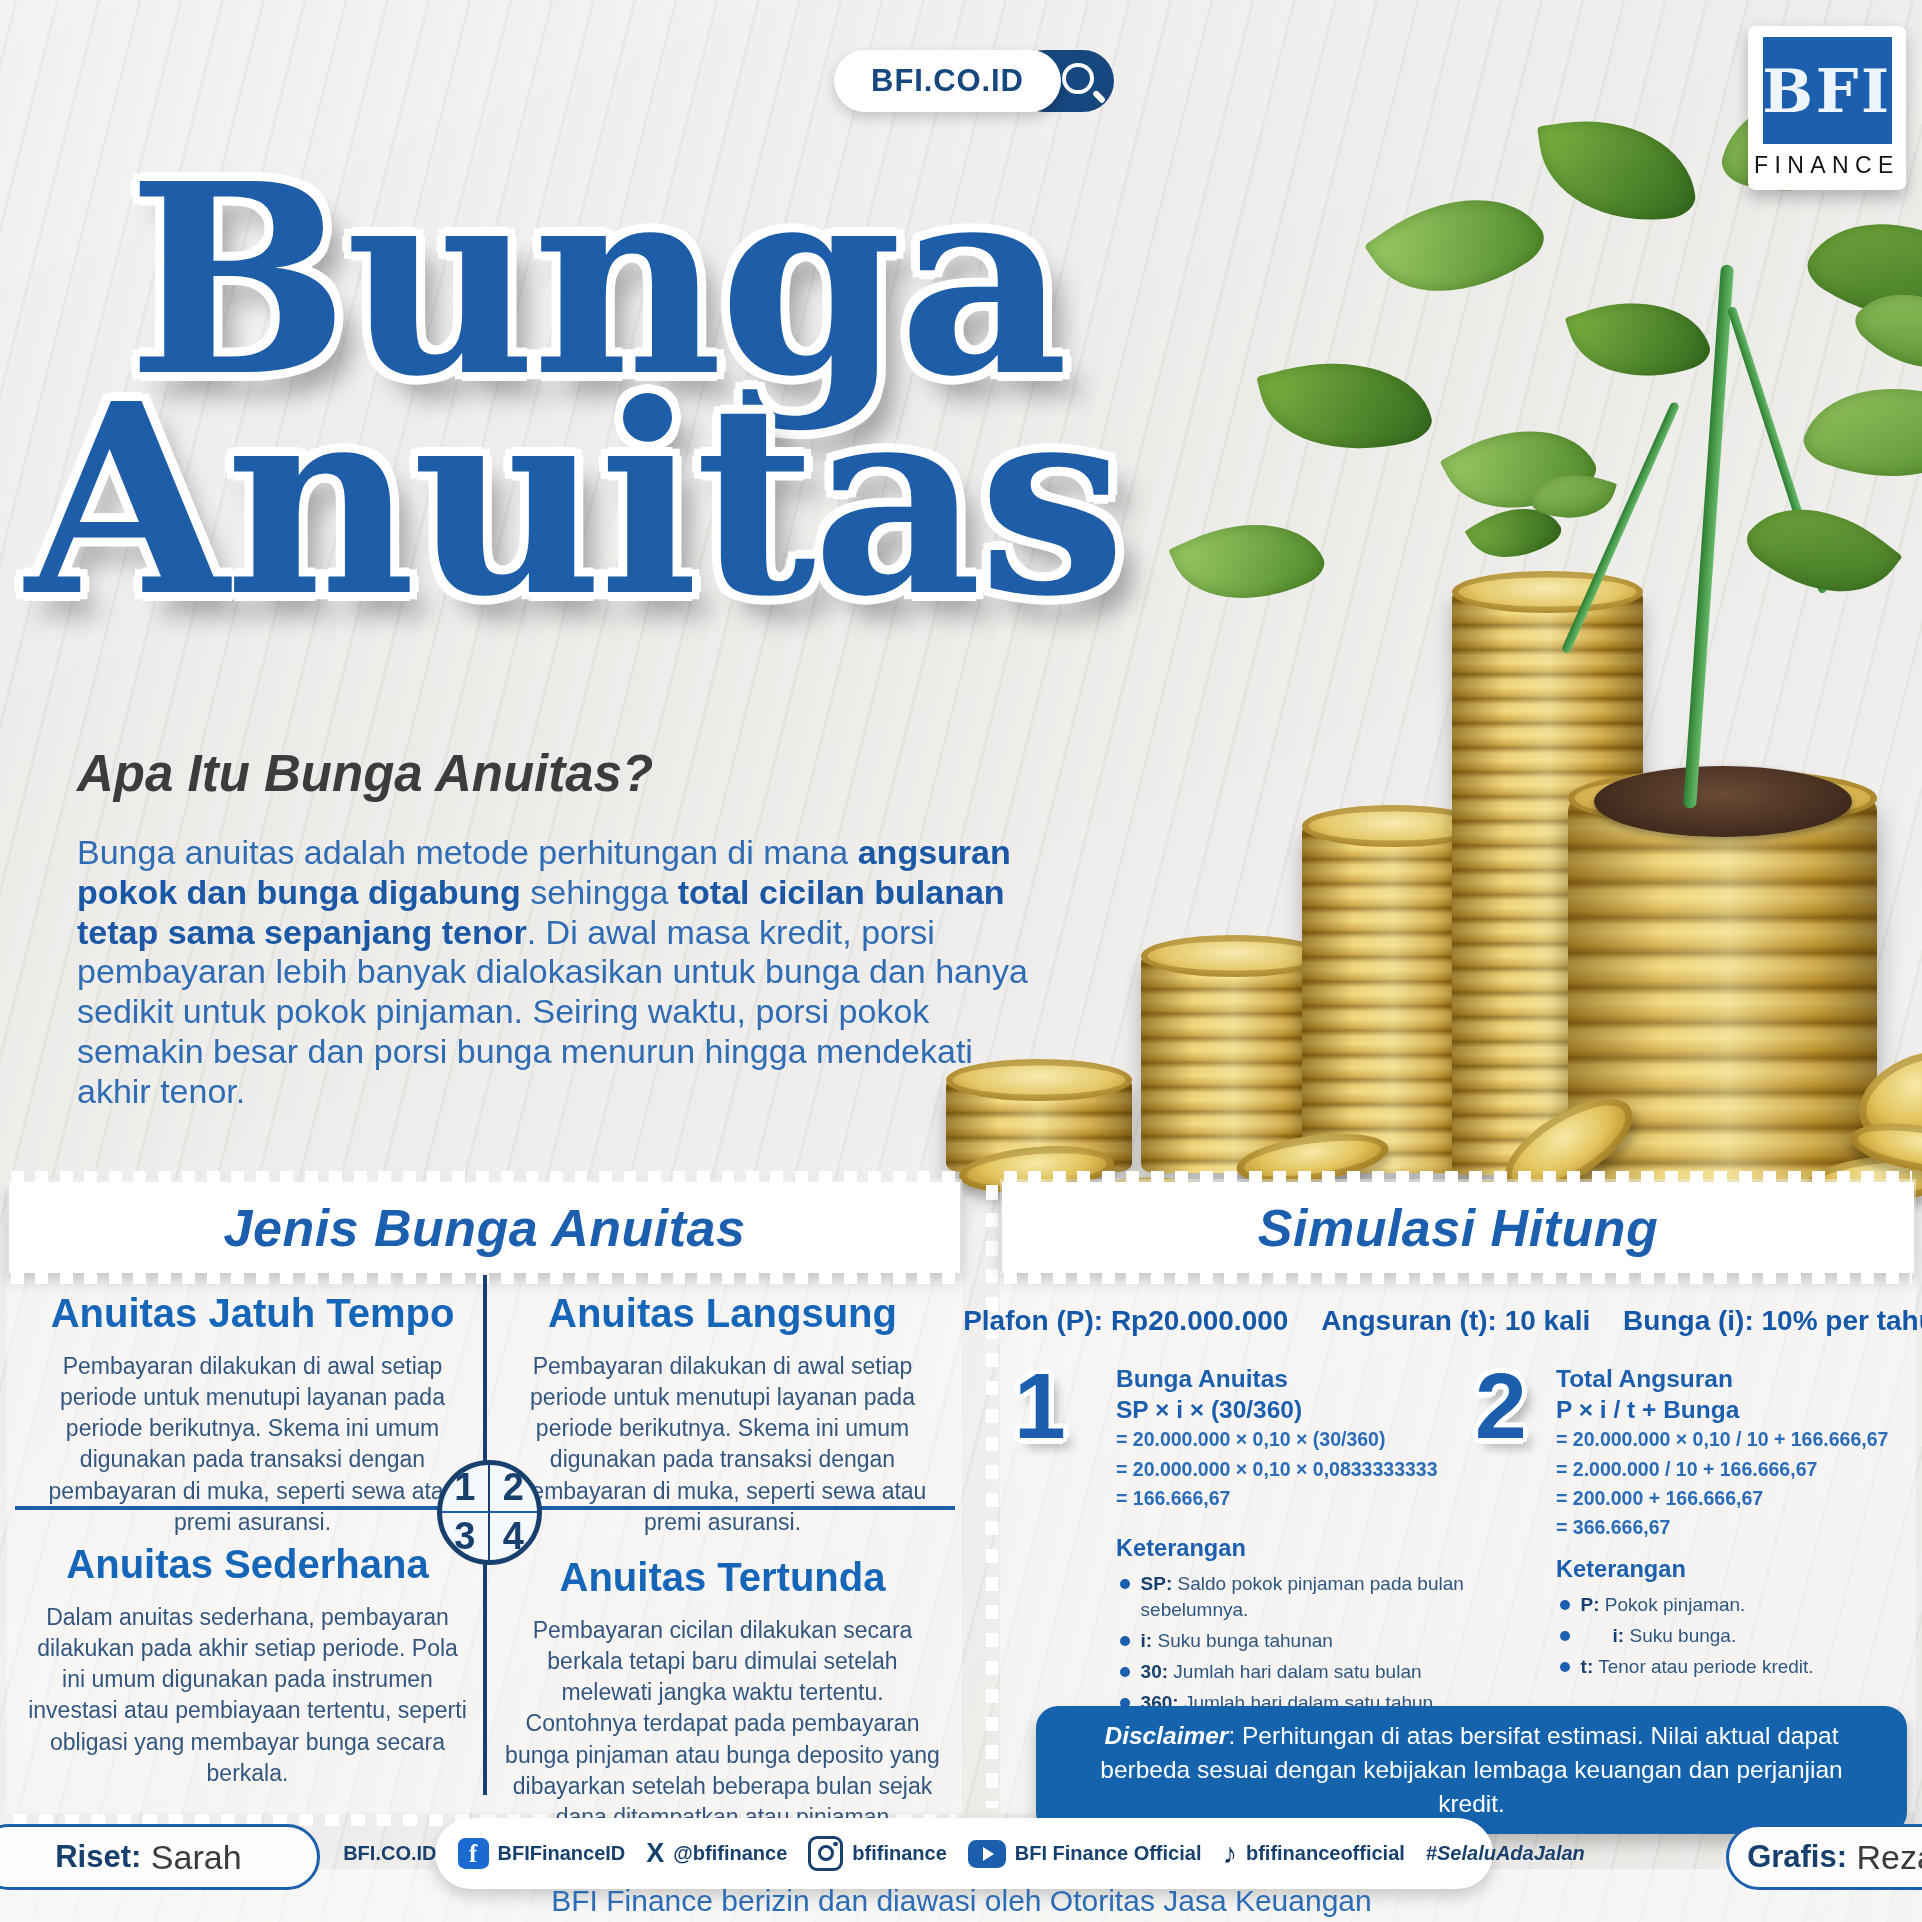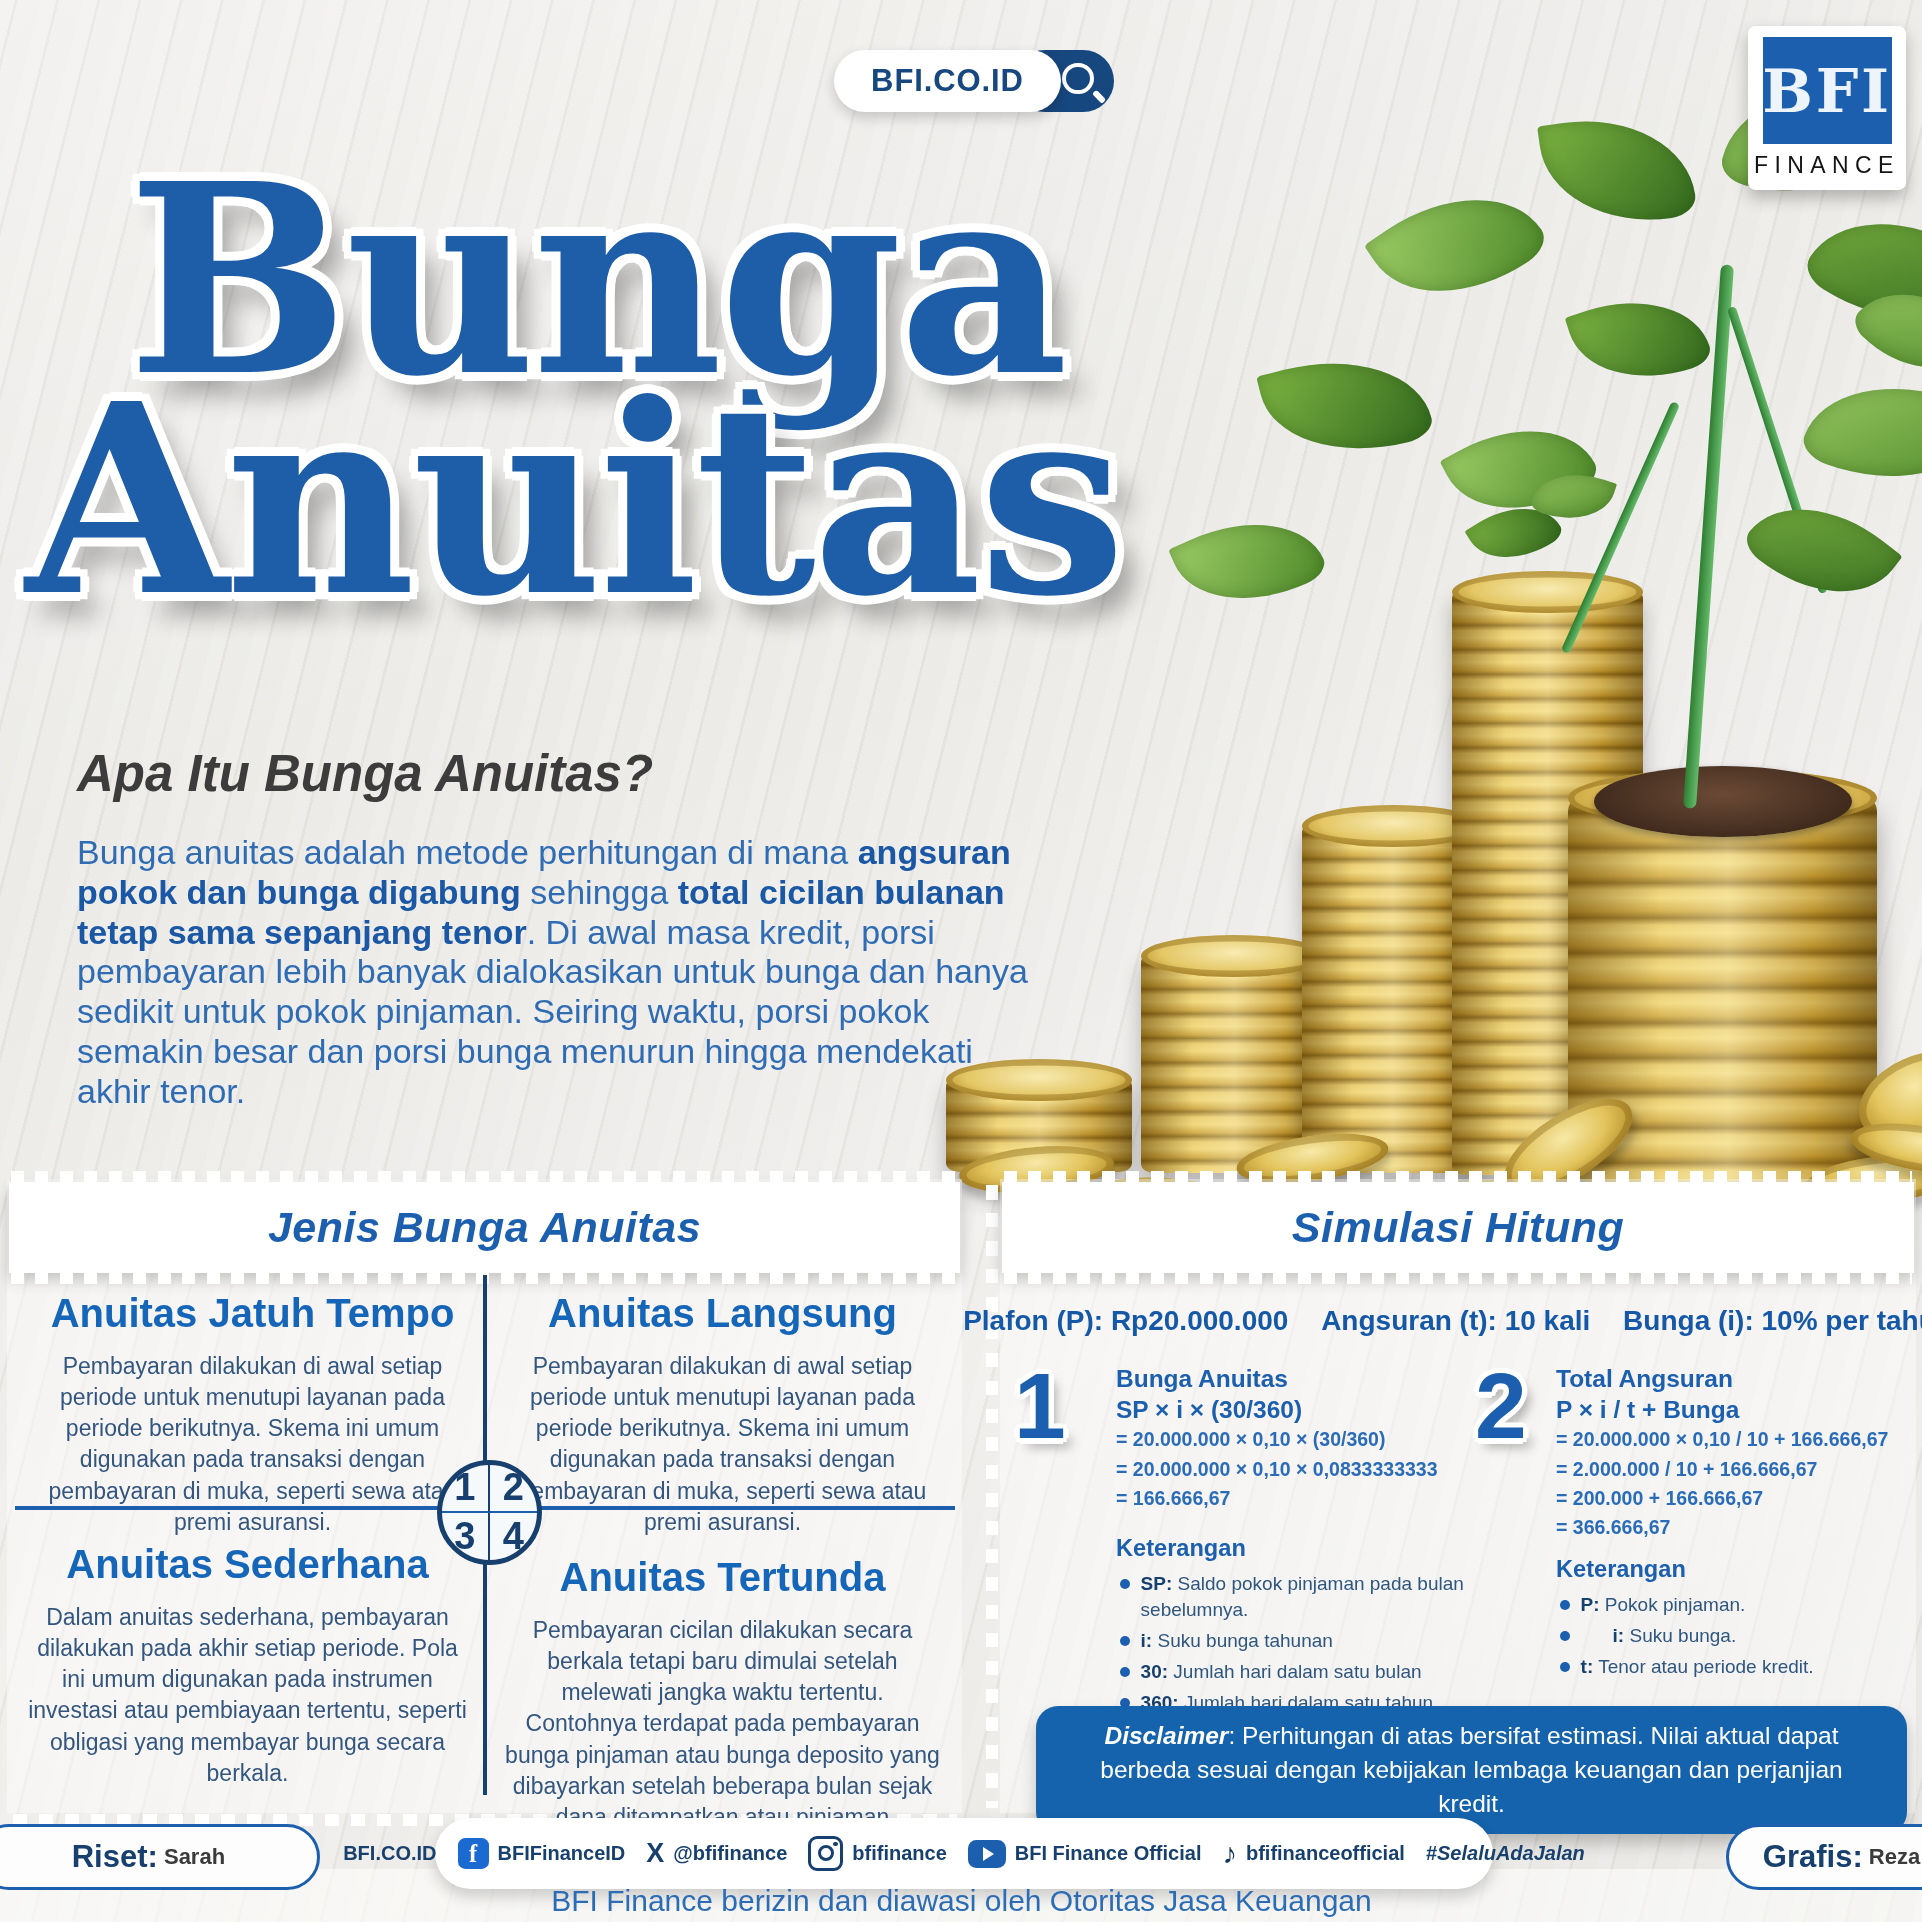--- a/index.html
+++ b/index.html
@@ -70,21 +70,21 @@
   .panel-right{left:1000px;top:1179px;width:916px;height:634px;}
   .panel-right::before{content:"";position:absolute;left:-14.5px;top:5.5px;bottom:5.5px;width:12.7px;
     background:repeating-linear-gradient(180deg,#fff 0 14.5px,transparent 14.5px 28px);}
   .panel-left::after{content:"";position:absolute;left:5.5px;right:5.5px;bottom:-12.7px;height:11.8px;
     background:repeating-linear-gradient(90deg,#fff 0 13.6px,transparent 13.6px 26px);}
   .ribbon{background:#fff;height:91px;z-index:3;box-shadow:0 7.3px 14.5px rgba(0,0,0,.20);display:flex;align-items:center;justify-content:center;}
   .ribbon::before{content:"";position:absolute;left:1.8px;right:1.8px;top:-11px;height:11px;background:repeating-linear-gradient(90deg,#fff 0 12.7px,transparent 12.7px 24.5px);}
   .ribbon::after{content:"";position:absolute;left:1.8px;right:1.8px;bottom:-11px;height:11px;background:repeating-linear-gradient(90deg,#fff 0 12.7px,transparent 12.7px 24.5px);}
   .ribbon-l{left:9px;top:1182px;width:951px;}
   .ribbon-r{left:1002px;top:1182px;width:912px;}
-  .ribbon-title{font-size:43px;font-weight:900;font-style:italic;color:#1b5fae;letter-spacing:0.5px;}
+  .ribbon-title{font-size:52px;font-weight:900;font-style:italic;color:#1b5fae;letter-spacing:0.5px;}
 
   
   .quad{z-index:4;text-align:center;}
   .quad-title{font-size:40px;font-weight:800;color:#1565b8;}
   .quad-body{margin-top:14.5px;font-size:23px;line-height:1.36;color:#33567f;font-weight:500;}
   .vline{left:483px;top:1275px;width:3.6px;height:520px;background:#17406e;z-index:4;}
   .hline{left:14.5px;top:1506px;width:940px;height:3.6px;background:#1b5fae;z-index:4;}
   .quad-circle{left:437px;top:1460px;width:95px;height:95px;background:#f6f9fc;border:5.5px solid #17406e;border-radius:50%;z-index:5;display:grid;grid-template-columns:1fr 1fr;grid-template-rows:1fr 1fr;}
   .qc{display:flex;align-items:center;justify-content:center;font-size:38px;font-weight:800;color:#17406e;}
   .qc1{border-right:2.7px solid #17406e;border-bottom:2.7px solid #1b5fae;}
@@ -109,21 +109,21 @@
   .disclaimer{left:1036px;top:1706px;width:871px;min-height:84px;background:#1563ac;border-radius:22px;z-index:4;
     display:flex;align-items:center;justify-content:center;box-shadow:0 9px 16.4px rgba(0,0,0,.22);}
   .disclaimer-text{padding:12.7px 40px;color:#fff;font-size:24.5px;line-height:1.4;text-align:center;font-weight:500;}
   .disclaimer-text .dl{font-weight:800;font-style:italic;}
 
   
   .pill{background:#fdfdfd;border:3.6px solid #1b5fae;border-radius:35px;display:flex;align-items:center;justify-content:center;z-index:6;}
   .pill-riset{left:-23.6px;top:1824px;width:338px;height:60px;}
   .pill-grafis{left:1726px;top:1824px;width:225px;height:60px;}
   .pill-label{font-weight:800;color:#17406e;font-size:31px;}
-  .pill-value{font-weight:700;color:#3b3b3b;font-size:22px;white-space:pre;}
+  .pill-value{font-weight:400;color:#3b3b3b;font-size:34px;white-space:pre;}
   .social-bar{left:435px;top:1818px;width:1058px;height:71px;background:#fff;border-radius:40px;z-index:6;
     display:flex;align-items:center;justify-content:center;gap:21px;box-shadow:0 7.3px 14.5px rgba(0,0,0,.18);}
   .soc{display:flex;align-items:center;gap:9px;}
   .soc-text{font-size:20px;font-weight:600;color:#17406e;white-space:nowrap;}
   .soc-text.heavy{font-weight:800;}
   .soc-text.tag{font-weight:800;font-style:italic;}
   .ic-fb{width:31px;height:31px;background:#1b6ad1;border-radius:7.3px;display:flex;align-items:center;justify-content:center;color:#fff;font-weight:800;font-size:24.5px;font-family:"Liberation Serif",serif;}
   .ic-x{font-size:27px;font-weight:800;color:#17406e;}
   .ic-ig{position:relative;width:29px;height:29px;border:3.2px solid #17406e;border-radius:9px;}
   .ic-ig .lens{position:absolute;left:6.4px;top:6.4px;width:10px;height:10px;border:3.2px solid #17406e;border-radius:50%;}

